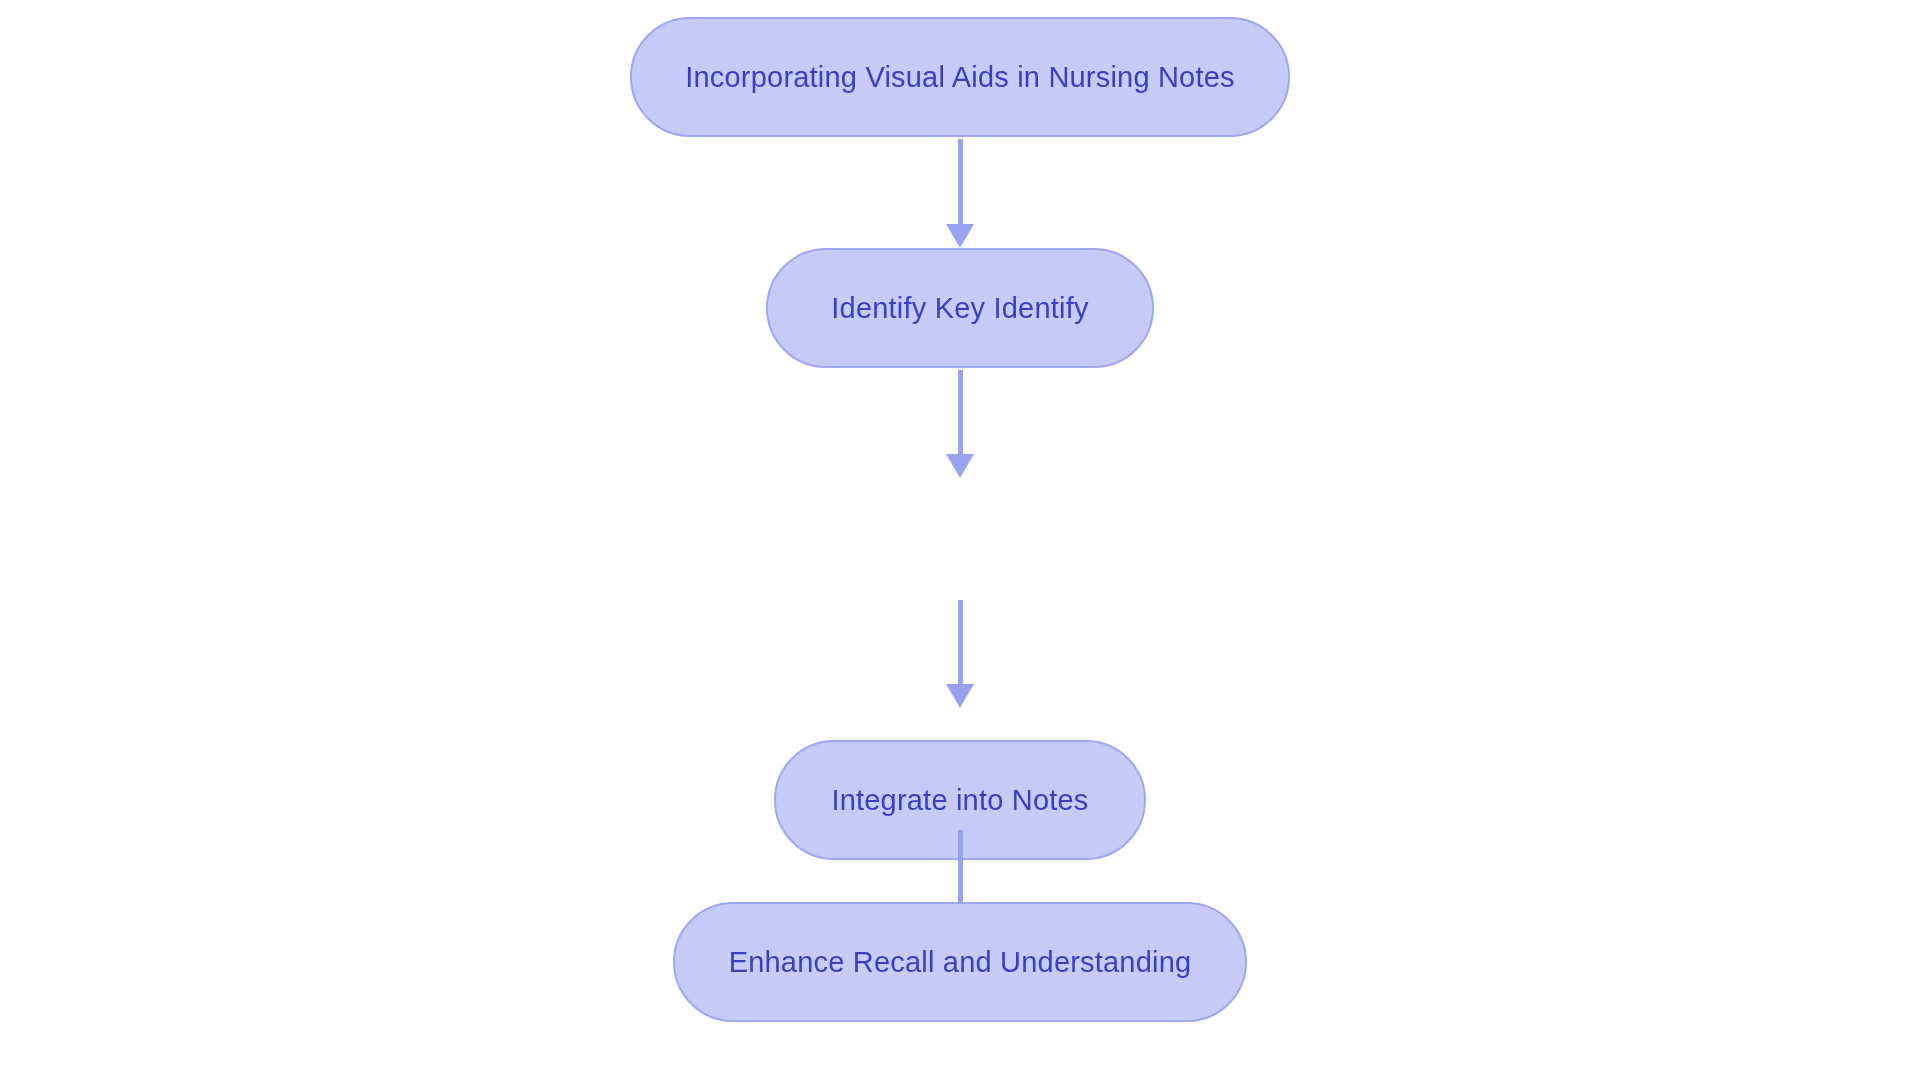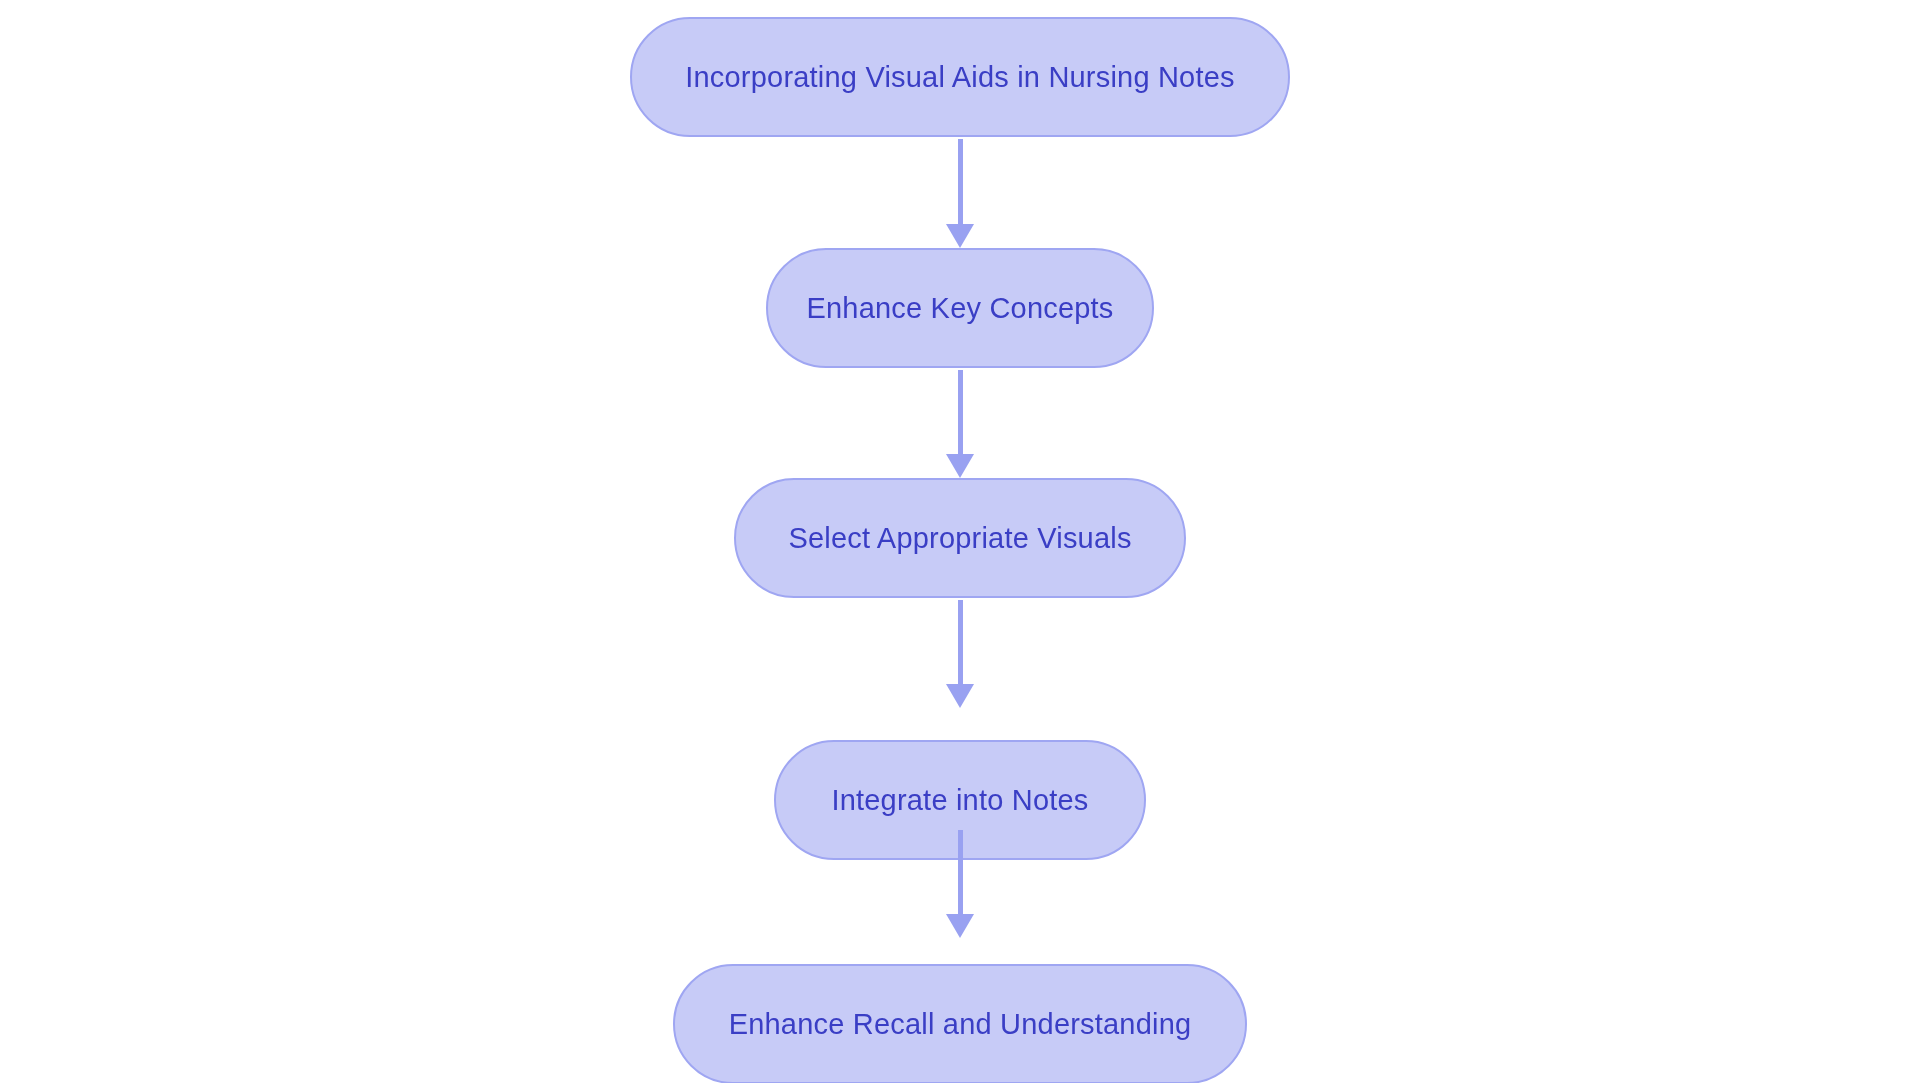--- a/index.html
+++ b/index.html
@@ -35,21 +35,21 @@
     color: var(--text-color);
     font-size: 29px;
     letter-spacing: 0.2px;
     white-space: nowrap;
     text-align: center;
   }
   .n1 { top: 17px;  width: 660px; }
   .n2 { top: 248px; width: 388px; }
   .n3 { top: 478px; width: 452px; }
   .n4 { top: 708px; width: 372px; margin-top: 32px; }
-  .n5 { top: 964px; width: 574px; }
+  .n5 { top: 902px; width: 574px; }
 
   .arrow {
     position: absolute;
     left: 50%;
     transform: translateX(-50%);
     display: flex;
     flex-direction: column;
     align-items: center;
   }
   .a1 { top: 139px; height: 109px; }
@@ -77,31 +77,28 @@
   <div class="node n1">
     <span>Incorporating Visual Aids in Nursing Notes</span>
   </div>
 
   <div class="arrow a1">
     <span class="shaft"></span>
     <span class="head"></span>
   </div>
 
   <div class="node n2">
-    <span>Enhance Key Concepts</span>
+    <span>Identify Key Identify</span>
   </div>
 
   <div class="arrow a2">
     <span class="shaft"></span>
     <span class="head"></span>
   </div>
 
-  <div class="node n3">
-    <span>Select Appropriate Visuals</span>
-  </div>
 
   <div class="arrow a3">
     <span class="shaft"></span>
     <span class="head"></span>
   </div>
 
   <div class="node n4">
     <span>Integrate into Notes</span>
   </div>
 

